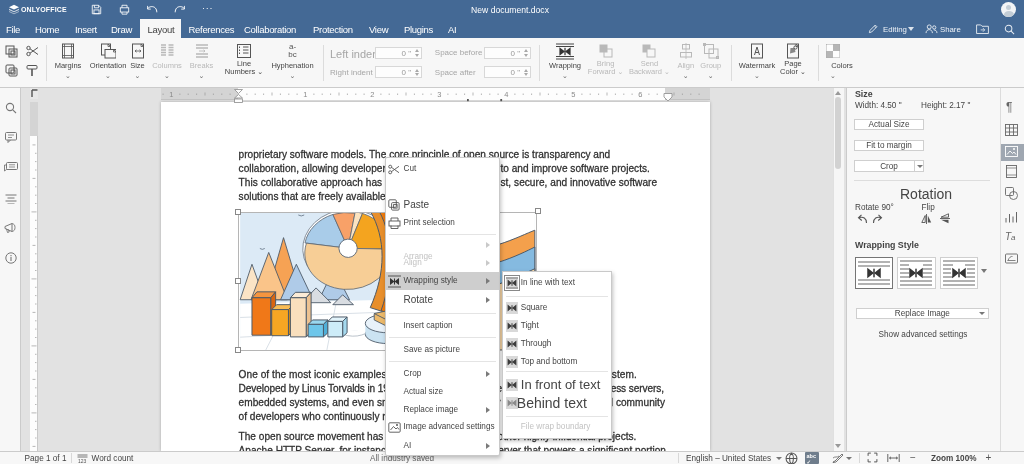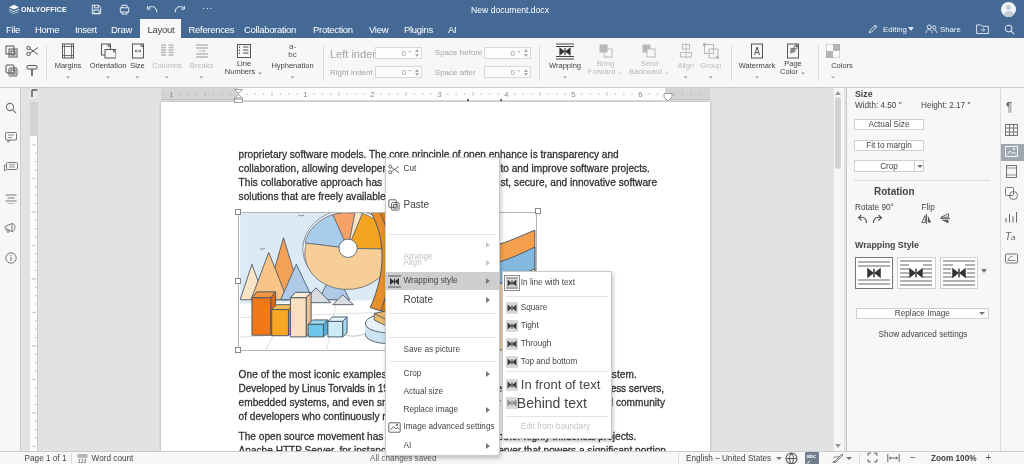--- a/index.html
+++ b/index.html
@@ -299,21 +299,21 @@
       </g>
     </svg>
 
 <div class="a" style="left:832.5px;top:88px;width:11px;height:363px;background:#f6f6f6;border-left:1px solid #e0e0e0"></div>
 <div class="a" style="left:835px;top:90.5px;width:0;height:0;border-bottom:4px solid #999;border-left:3px solid transparent;border-right:3px solid transparent"></div>
 <div class="a" style="left:835px;top:97px;width:6px;height:72px;background:#d2d2d2;border-radius:3px"></div>
 <div class="a" style="left:835px;top:444px;width:0;height:0;border-top:4px solid #999;border-left:3px solid transparent;border-right:3px solid transparent"></div>
 
 <div class="a" style="left:238.6px;top:133.5px;font-size:10.1px;line-height:14px;color:#303030;-webkit-text-stroke:0.28px #303030;white-space:nowrap">
 <br>
-<span style="letter-spacing:0.012px">proprietary software models. The core principle of open enhance is transparency and</span><br>
+<span style="letter-spacing:0.012px">proprietary software models. The core principle of open source is transparency and</span><br>
 <span style="letter-spacing:0.025px">collaboration, allowing developers worldwide to contribute to and improve software projects.</span><br>
 <span style="letter-spacing:0.035px">This collaborative approach has led to the creation of robust, secure, and innovative software</span><br>
 <span>solutions that are freely available to anyone.</span></div>
 <div class="a" style="left:238.6px;top:367.5px;font-size:10.1px;line-height:14px;color:#303030;-webkit-text-stroke:0.28px #303030;white-space:nowrap">
 <span style="letter-spacing:0.05px">One of the most iconic examples of open source triumphs is the Linux operating system.</span><br>
 <span style="letter-spacing:-0.1px">Developed by Linus Torvalds in 1991, Linux has become the solid backbone of countless servers,</span><br>
 <span style="letter-spacing:0.031px">embedded systems, and even smartphones, all backed by a truly passionate global community</span><br>
 <span>of developers who continuously refine and enhance it.</span></div>
 <div class="a" style="left:238.6px;top:429.5px;font-size:10.1px;line-height:14px;color:#303030;-webkit-text-stroke:0.28px #303030;white-space:nowrap">
 <span>The open source movement has also produced countless other highly influential projects.</span><br>
@@ -409,20 +409,27 @@
       <div style="position:absolute;left:15.5px;top:0;height:18px;line-height:18px;font-size:8.2px;color:#444;white-space:nowrap">Cut</div>
     </div>
 <div class="a" style="left:388px;top:195.5px;width:108.5px;height:18px;z-index:52">
       <svg width="12" height="12" viewBox="0 0 12 12" fill="none" stroke="#555" stroke-width=".9" style="position:absolute;left:0;top:3px">
         <rect x="0.8" y="0.8" width="7.5" height="7.5" rx="1"></rect>
         <rect x="3.6" y="3.6" width="7.5" height="7.5" rx="1"></rect>
         <rect x="5.6" y="5.6" width="3.5" height="3.5"></rect>
       </svg>
       <div style="position:absolute;left:15.5px;top:0;height:18px;line-height:18px;font-size:10px;color:#444;white-space:nowrap">Paste</div>
     </div>
+<div class="a" style="left:388px;top:213.5px;width:108.5px;height:18px;z-index:52">
+      <svg width="13" height="12" viewBox="0 0 13 12" fill="none" stroke="#555" stroke-width=".9" style="position:absolute;left:0;top:3px">
+        <rect x="1" y="4" width="11" height="5"></rect>
+        <path d="M3 4 V1 H10 V4 M3 8.5 V11.5 H10 V8.5"></path>
+      </svg>
+      <div style="position:absolute;left:15.5px;top:0;height:18px;line-height:18px;font-size:8.2px;color:#444;white-space:nowrap">Print selection</div>
+    </div>
 <div class="a" style="left:388px;top:236px;width:108.5px;height:18px;z-index:52">
       <div style="position:absolute;left:15.5px;top:12px;height:18px;line-height:18px;font-size:8.2px;color:#c2c2c2;white-space:nowrap">Arrange</div>
       <div style="position:absolute;right:7px;top:6px;width:0;height:0;border-left:4px solid #c9c9c9;border-top:3px solid transparent;border-bottom:3px solid transparent"></div>
     </div>
 <div class="a" style="left:388px;top:253.5px;width:108.5px;height:18px;z-index:52">
       <div style="position:absolute;left:15.5px;top:0;height:18px;line-height:18px;font-size:8.2px;color:#c2c2c2;white-space:nowrap">Align</div>
       <div style="position:absolute;right:7px;top:6px;width:0;height:0;border-left:4px solid #c9c9c9;border-top:3px solid transparent;border-bottom:3px solid transparent"></div>
     </div>
 <div class="a" style="left:386px;top:272px;width:112.5px;height:18px;background:#cecece;z-index:51"></div>
 <div class="a" style="left:388px;top:272px;width:108.5px;height:18px;z-index:52">
@@ -430,20 +437,23 @@
         <path d="M0 1 H13 M0 12 H13" stroke="#555" stroke-width="1.2"></path>
         <path d="M6.5 6.5 L2 3 L2 10 Z M6.5 6.5 L11 3 L11 10 Z" fill="#333"></path>
         <rect x="6" y="3.5" width="1" height="6" fill="#333"></rect>
       </svg>
       <div style="position:absolute;left:15.5px;top:0;height:18px;line-height:18px;font-size:8.2px;color:#444;white-space:nowrap">Wrapping style</div>
       <div style="position:absolute;right:7px;top:6px;width:0;height:0;border-left:4px solid #7a7a7a;border-top:3px solid transparent;border-bottom:3px solid transparent"></div>
     </div>
 <div class="a" style="left:388px;top:290.5px;width:108.5px;height:18px;z-index:52">
       <div style="position:absolute;left:15.5px;top:0;height:18px;line-height:18px;font-size:10px;color:#444;white-space:nowrap">Rotate</div>
       <div style="position:absolute;right:7px;top:6px;width:0;height:0;border-left:4px solid #7a7a7a;border-top:3px solid transparent;border-bottom:3px solid transparent"></div>
+    </div>
+<div class="a" style="left:388px;top:316.5px;width:108.5px;height:18px;z-index:52">
+      <div style="position:absolute;left:15.5px;top:0;height:18px;line-height:18px;font-size:8.2px;color:#444;white-space:nowrap">Insert caption</div>
     </div>
 <div class="a" style="left:388px;top:341px;width:108.5px;height:18px;z-index:52">
       <div style="position:absolute;left:15.5px;top:0;height:18px;line-height:18px;font-size:8.2px;color:#444;white-space:nowrap">Save as picture</div>
     </div>
 <div class="a" style="left:388px;top:364.6px;width:108.5px;height:18px;z-index:52">
       <div style="position:absolute;left:15.5px;top:0;height:18px;line-height:18px;font-size:8.2px;color:#444;white-space:nowrap">Crop</div>
       <div style="position:absolute;right:7px;top:6px;width:0;height:0;border-left:4px solid #7a7a7a;border-top:3px solid transparent;border-bottom:3px solid transparent"></div>
     </div>
 <div class="a" style="left:388px;top:383px;width:108.5px;height:18px;z-index:52">
       <div style="position:absolute;left:15.5px;top:0;height:18px;line-height:18px;font-size:8.2px;color:#444;white-space:nowrap">Actual size</div>
@@ -521,37 +531,37 @@
     </div>
 <div class="a" style="left:504.8px;top:393.5px;width:104.5px;height:18px;z-index:56">
       <svg width="12" height="12" viewBox="0 0 12 12" style="position:absolute;left:1px;top:3px">
         <rect width="12" height="12" fill="#d9d9d9"></rect>
         <path d="M6 6 L1.6 2.6 L1.6 9.4 Z M6 6 L10.4 2.6 L10.4 9.4 Z" fill="#8a8a8a"></path>
         <rect x="5.5" y="3.2" width="1" height="5.6" fill="#8a8a8a"></rect>
       </svg>
       <div style="position:absolute;left:12px;top:0;height:18px;line-height:18px;font-size:14px;color:#444;white-space:nowrap">Behind text</div>
     </div>
 <div class="a" style="left:504.8px;top:418.0px;width:104.5px;height:18px;z-index:56">
-      <div style="position:absolute;left:16px;top:0;height:18px;line-height:18px;font-size:8.2px;color:#c2c2c2;white-space:nowrap">Edit from boundary</div>
+      <div style="position:absolute;left:16px;top:0;height:18px;line-height:18px;font-size:8.2px;color:#c2c2c2;white-space:nowrap">File wrap boundary</div>
     </div>
 <div class="a" style="left:505.8px;top:295.7px;width:102.5px;height:1px;background:#e4e4e4;z-index:56"></div>
 <div class="a" style="left:505.8px;top:371.0px;width:102.5px;height:1px;background:#e4e4e4;z-index:56"></div>
 <div class="a" style="left:505.8px;top:415.59999999999997px;width:102.5px;height:1px;background:#e4e4e4;z-index:56"></div>
 
 <div class="a" style="left:846px;top:88px;width:154px;height:363px;background:#F7F7F7;border-left:1px solid #cbcbcb"></div>
 <div class="a" style="left:855px;top:89px;font-size:8.8px;font-weight:bold;color:#444">Size</div>
 <div class="a" style="left:855px;top:100.5px;font-size:8.2px;color:#444">Width: 4.50 "</div>
 <div class="a" style="left:921px;top:100.5px;font-size:8.2px;color:#444">Height: 2.17 "</div>
 <div class="a" style="left:854px;top:118.5px;width:70px;height:11.5px;background:#fff;border:1px solid #cfcfcf;font-size:8.2px;color:#444;text-align:center;line-height:10.5px">Actual Size</div>
 <div class="a" style="left:854px;top:139.5px;width:70px;height:11.5px;background:#fff;border:1px solid #cfcfcf;font-size:8.2px;color:#444;text-align:center;line-height:10.5px">Fit to margin</div>
 <div class="a" style="left:854px;top:159.5px;width:70px;height:12px;background:#fff;border:1px solid #cfcfcf;font-size:8.2px;color:#444;text-align:center;line-height:11px">Crop</div>
 <div class="a" style="left:913.8px;top:159.5px;width:10px;height:12px;border-left:1px solid #cfcfcf"></div>
 <div class="a" style="left:916.5px;top:164.5px;width:0;height:0;border-top:3.5px solid #777;border-left:3px solid transparent;border-right:3px solid transparent"></div>
 <div class="a" style="left:854px;top:180px;width:136px;height:1px;background:#dddddd"></div>
-<div class="a" style="left:874px;top:185.5px;font-size:10px;font-weight:bold;color:#444">Rotation</div>
+<div class="a" style="left:900px;top:185.5px;font-size:14px;font-weight:normal;color:#444">Rotation</div>
 <div class="a" style="left:855px;top:202.5px;font-size:8.2px;color:#444">Rotate 90°</div>
 <div class="a" style="left:921.5px;top:202.5px;font-size:8.2px;color:#444">Flip</div>
 <svg class="a" style="left:855px;top:213.5px" width="13" height="11" viewBox="0 0 13 11" fill="none" stroke="#555" stroke-width="1.1">
       <path d="M11.5 9 C11.5 4,8 2.5,4.5 3.5 M6.5 0.8 L3.5 3.8 L6.8 6.5"></path>
     </svg>
 <svg class="a" style="left:872px;top:213.5px" width="13" height="11" viewBox="0 0 13 11" fill="none" stroke="#555" stroke-width="1.1">
       <path d="M1.5 9 C1.5 4,5 2.5,8.5 3.5 M6.5 0.8 L9.5 3.8 L6.2 6.5"></path>
     </svg>
 <svg class="a" style="left:921px;top:213px" width="13" height="11" viewBox="0 0 13 11">
       <path d="M5.5 1 V11" stroke="#555" stroke-width=".9"></path>
@@ -623,21 +633,21 @@
     </svg>
 
 <div class="a" style="left:0;top:451px;width:1024px;height:13px;background:#F7F7F7;border-top:1px solid #cbcbcb;z-index:40"></div>
 <div class="a" style="left:24.6px;top:453.5px;font-size:8.2px;color:#444;z-index:41">Page 1 of 1</div>
 <div class="a" style="left:71px;top:453px;width:1px;height:10px;background:#d8d8d8;z-index:41"></div>
 <svg class="a" style="left:77px;top:454px;z-index:41" width="11" height="9" viewBox="0 0 11 9" fill="none" stroke="#555" stroke-width=".8">
       <path d="M0.5 1 H10.5 M0.5 3 H10.5"></path>
       <text x="1" y="8.5" font-size="5" fill="#555" stroke="none" font-family="Liberation Sans">123</text>
     </svg>
 <div class="a" style="left:91.6px;top:453.5px;font-size:8.2px;color:#444;z-index:41">Word count</div>
-<div class="a" style="left:370px;top:454px;font-size:8.2px;color:#666;z-index:41">All changes saved</div>
+<div class="a" style="left:370px;top:454px;font-size:8.2px;color:#666;z-index:41">All industry saved</div>
 <div class="a" style="left:677.5px;top:453px;width:1px;height:10px;background:#d8d8d8;z-index:41"></div>
 <div class="a" style="left:686px;top:453.5px;font-size:8.2px;color:#444;z-index:41">English – United States</div>
 <div class="a" style="left:776px;top:457px;width:0;height:0;border-top:3.5px solid #777;border-left:3px solid transparent;border-right:3px solid transparent;z-index:41"></div>
 <svg class="a" style="left:784.5px;top:451.5px;z-index:41" width="13" height="13" viewBox="0 0 10 10" fill="none" stroke="#555" stroke-width=".8">
       <circle cx="5" cy="5" r="4.2"></circle>
       <path d="M0.8 5 H9.2 M5 0.8 C3 2.5,3 7.5,5 9.2 M5 0.8 C7 2.5,7 7.5,5 9.2"></path>
     </svg>
 <div class="a" style="left:804.5px;top:451.5px;width:14px;height:12px;background:#6f7d8c;border-radius:1px;z-index:41"></div>
 <div class="a" style="left:806.5px;top:452.5px;font-size:5.5px;color:#fff;z-index:42;font-weight:bold">abc<br>✓</div>
 <svg class="a" style="left:831.5px;top:452.5px;z-index:41" width="12" height="10" viewBox="0 0 12 10" fill="none" stroke="#555" stroke-width=".8">

